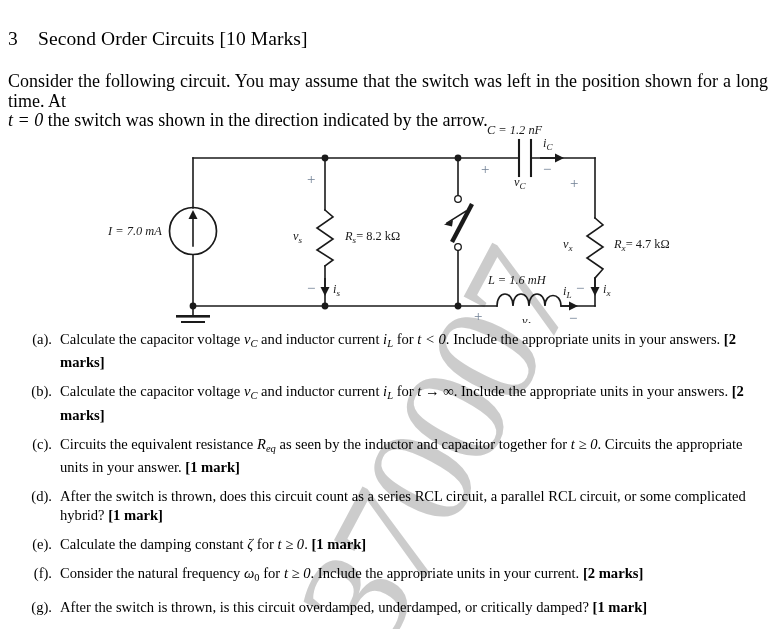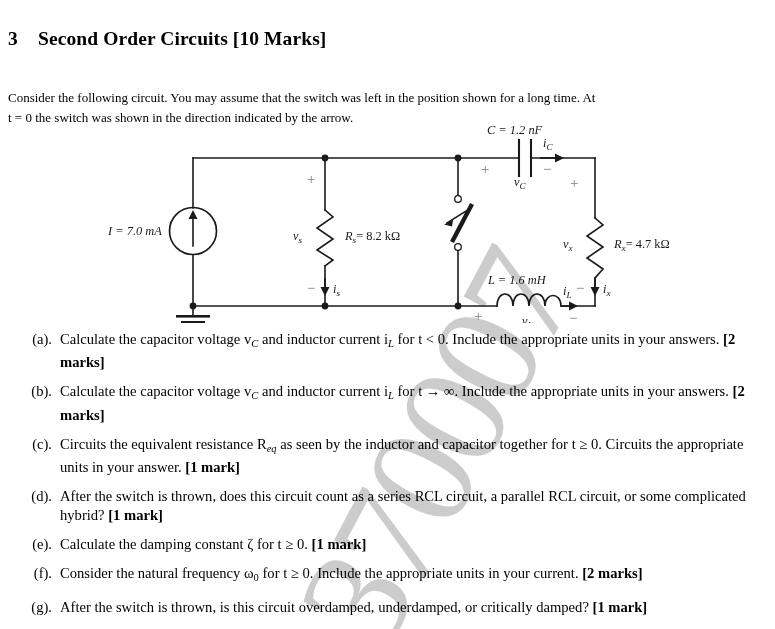--- a/index.html
+++ b/index.html
@@ -41,44 +41,44 @@
     letter-spacing: -6px;
   }
 
   
   .section-heading {
     position: absolute;
     left: 8px;
     top: 28px;
     width: 760px;
     font-size: 19.5px;
-    font-weight: bold;
+    font-weight: normal;
     letter-spacing: 0.1px;
     z-index: 10;
   }
   .section-heading .secnum {
     display: inline-block;
     width: 30px;
   }
 
   
   .intro {
     position: absolute;
     left: 8px;
-    top: 88px;
+    top: 72px;
     width: 760px;
-    font-size: 13px;
+    font-size: 18px;
     line-height: 19.5px;
     text-align: justify;
     z-index: 10;
   }
   .intro .ln2 { display: block; }
 
   
-  .mi { font-family: "Liberation Serif", "DejaVu Serif", serif; }
+  .mi { font-family: "Liberation Serif", "DejaVu Serif", serif; font-style: italic; }
   .sub {
     font-size: 0.72em;
     vertical-align: -0.26em;
     font-style: italic;
   }
   .subn {
     font-size: 0.72em;
     vertical-align: -0.26em;
     font-style: normal;
   }

